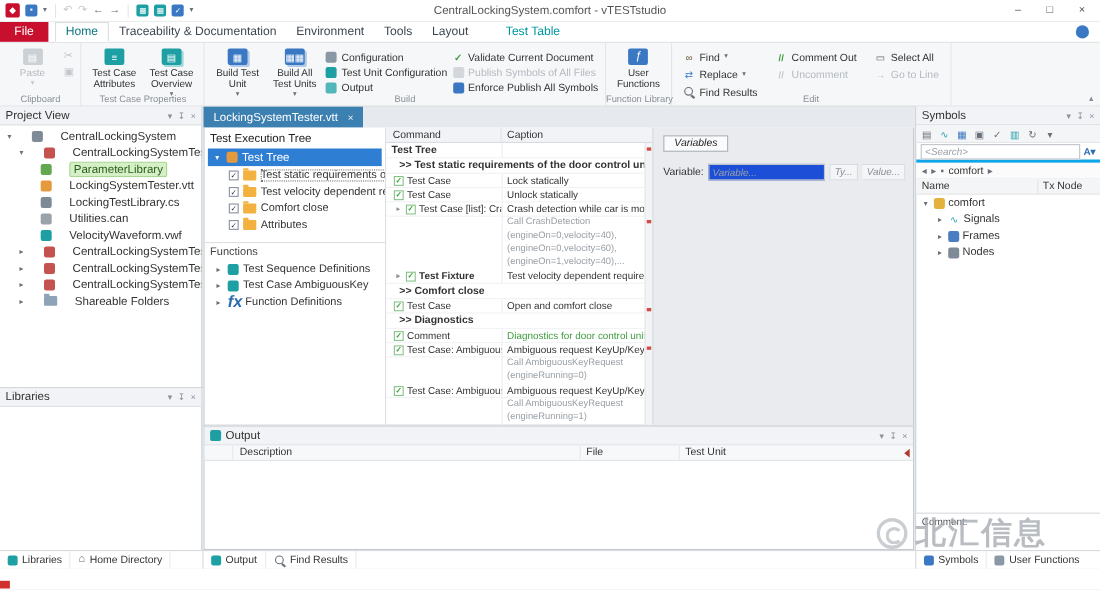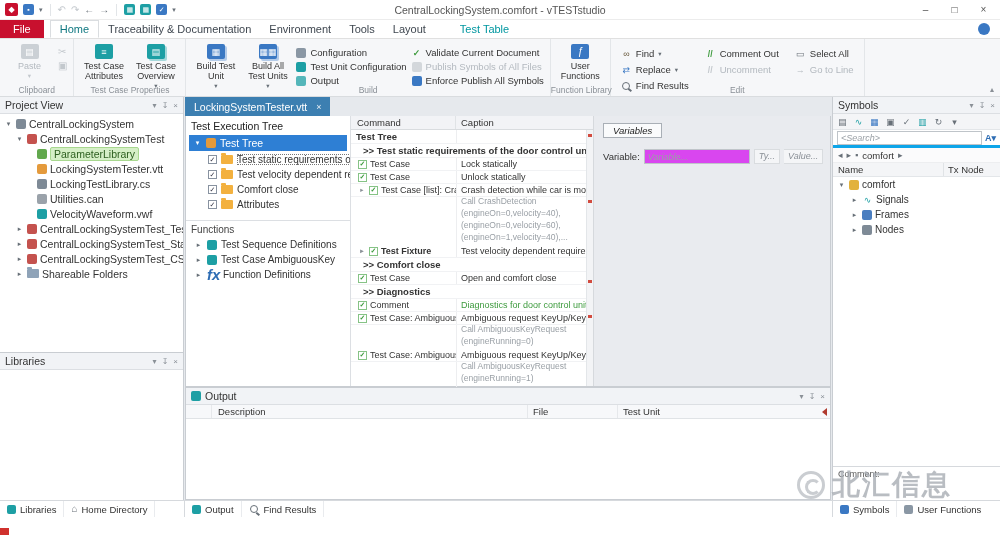--- a/index.html
+++ b/index.html
@@ -36,21 +36,21 @@
   .bi-clip{background:#CBD0D5}
   .bi-teal{background:#1D9FA4}
   .bi-teal2{background:#1D9FA4;box-shadow:2px 2px 0 #A5D8DA}
   .bi-build{background:#3A78C3;box-shadow:2px 2px 0 #B3CBE9}
   .bi-user{background:#3A78C3;font-style:italic;font-size:10px}
   .lbl{margin-top:2px}
   .caret{font-size:6.5px;color:#687078}
   .bigbtn.dis .caret{color:#C3C8CD}
   .sidecol{display:flex;flex-direction:column;gap:4px;padding-top:5px}
   .smallcol{display:flex;flex-direction:column;gap:3px;padding-top:5px}
-  .sitem{display:flex;align-items:center;gap:4px;font-size:9.5px;height:13px;color:#333;white-space:nowrap}
+  .sitem{display:flex;align-items:flex-start;gap:4px;font-size:9.5px;height:13px;color:#333;white-space:nowrap}
   .sitem.dis{color:#B3B9BF}
   .sit{width:10px;height:10px;border-radius:2px;flex:none}
   .sit.slate{background:#8A97A4}.sit.teal{background:#1D9FA4}.sit.tealL{background:#54B6BA}.sit.blue{background:#3A78C3}.sit.dis{background:#D3D7DB}
   .ck{color:#3E9B3E;font-weight:bold;font-size:9px;width:10px;text-align:center;flex:none}
   .editgrid{display:grid;grid-template-columns:auto auto auto;column-gap:16px;row-gap:3px;align-content:start;padding:5px 4px 0}
   .inf{color:#6B5B3E;font-size:9px;width:11px;text-align:center;flex:none}
   .swap{color:#3A78C3;font-size:9px;width:11px;text-align:center;flex:none}
   .cmg{color:#3E9B3E;font-weight:bold;font-size:8.5px;width:11px;text-align:center;flex:none}
   .cmgd{color:#C3C8CD;font-weight:bold;font-size:8.5px;width:11px;text-align:center;flex:none}
   .box{color:#687078;font-size:9px;width:11px;text-align:center;flex:none}
@@ -60,21 +60,21 @@
   .collapse{position:absolute;right:6px;bottom:2px;font-size:8px;color:#8A9097}
 
   
   .phead{height:17px;background:#F1F3F6;border-bottom:1px solid #DCDFE3;display:flex;align-items:center;padding:0 5px;font-size:10.5px;color:#333}
   .hic{margin-left:auto;display:flex;gap:5px;color:#8A9097;font-size:8px;align-items:center}
   .panel{position:absolute;background:#FFF}
 
   #project-view{left:0;top:97px;width:184px;height:255px;border-right:1px solid #C9CDD2}
   #libraries{left:0;top:352px;width:184px;height:148px;border-right:1px solid #C9CDD2;border-top:1px solid #C9CDD2}
   .tree{padding-top:2px}
-  .ti{height:15px;display:flex;align-items:center;gap:3px;font-size:10.5px;white-space:nowrap;overflow:hidden;padding-left:4px}
+  .ti{height:15px;display:flex;align-items:center;gap:16px;font-size:10.5px;white-space:nowrap;overflow:hidden;padding-left:4px}
   .ti.l1{padding-left:15px}.ti.l2{padding-left:37px}
   .ex{width:9px;font-size:7px;color:#687078;text-align:center;flex:none}
   .sq{width:10px;height:10px;border-radius:2px;flex:none}
   .sq.red{background:#C4524E}.sq.green{background:#62A84E}.sq.orange{background:#E49A3C}.sq.gray{background:#9AA2AA}.sq.teal{background:#1D9FA4}.sq.blue{background:#4A7EC0}.sq.slate{background:#7E8A96}.sq.gold{background:#E2B23C}
   .hlg{background:#D5EFC6;border:1px solid #A8D88F;border-radius:2px;padding:0 3px;color:#2C5E1E}
   .folder{width:12px;height:9px;background:#F3B13F;border-radius:1px;position:relative;flex:none}
   .folder::before{content:"";position:absolute;top:-2px;left:0;width:5px;height:2px;background:#F3B13F;border-radius:1px 1px 0 0}
   .folder.blue{background:#8FA3B8}.folder.blue::before{background:#8FA3B8}
 
   
@@ -108,21 +108,21 @@
   .trow.det{border-bottom:none}
   .trow.det .tc2{color:#9AA0A6;font-size:8.5px;padding-top:0;padding-bottom:0;line-height:9.5px}
   .cbg{width:9px;height:9px;border:1px solid #86C386;background:#FFF;color:#3E9B3E;font-size:7px;font-weight:bold;display:inline-flex;align-items:center;justify-content:center;flex:none}
   .exg{width:8px;font-size:6.5px;color:#8A9097;text-align:center;flex:none}
   .vstrip{position:absolute;right:0;top:14px;bottom:0;width:7px;background:#F3F4F6;border-left:1px solid #E3E6E9}
   .mark{position:absolute;left:1px;width:4px;height:3px;background:#D24B3F}
 
   #vars{position:absolute;left:407px;top:0;right:0;height:100%;background:#E9EBEF;border-left:1px solid #D6D9DD}
   .vchip{position:absolute;top:7px;left:9px;padding:1px 9px;background:#FAFBFC;border:1px solid #A9AFB6;font-size:9.5px;font-style:italic;color:#222}
   .vrow{position:absolute;top:33px;left:9px;right:8px;display:flex;align-items:center;gap:4px;font-size:9.5px;color:#333}
-  .vinput{width:106px;height:15px;border:1px solid #BFC4C9;background:#d946ef;font-family:"Liberation Sans",sans-serif;font-size:9px;padding:0 3px}
+  .vinput{width:106px;height:15px;border:1px solid #BFC4C9;background:#1d4ed8;font-family:"Liberation Sans",sans-serif;font-size:9px;padding:0 3px}
   .vh{height:15px;padding:1px 4px;font-style:italic;color:#8A9097;font-size:9px;background:#F4F5F7;border:1px solid #D9DCDF;border-left:none}
   .vh.first{border-left:1px solid #D9DCDF}
   input::placeholder{color:#9AA0A6;font-style:italic}
 
   
   #output{left:185px;top:387px;width:646px;height:113px;border:1px solid #C9CDD2}
   .oicn{width:10px;height:10px;background:#1D9FA4;border-radius:2px;margin-right:4px;flex:none}
   .ohead{height:14px;display:flex;background:#F7F8FA;border-bottom:1px solid #E0E3E6;font-size:9.5px;color:#333}
   .oc0{width:26px;border-right:1px solid #E6E8EB}
   .oc1{width:316px;padding:1px 0 0 6px;border-right:1px solid #E6E8EB}

